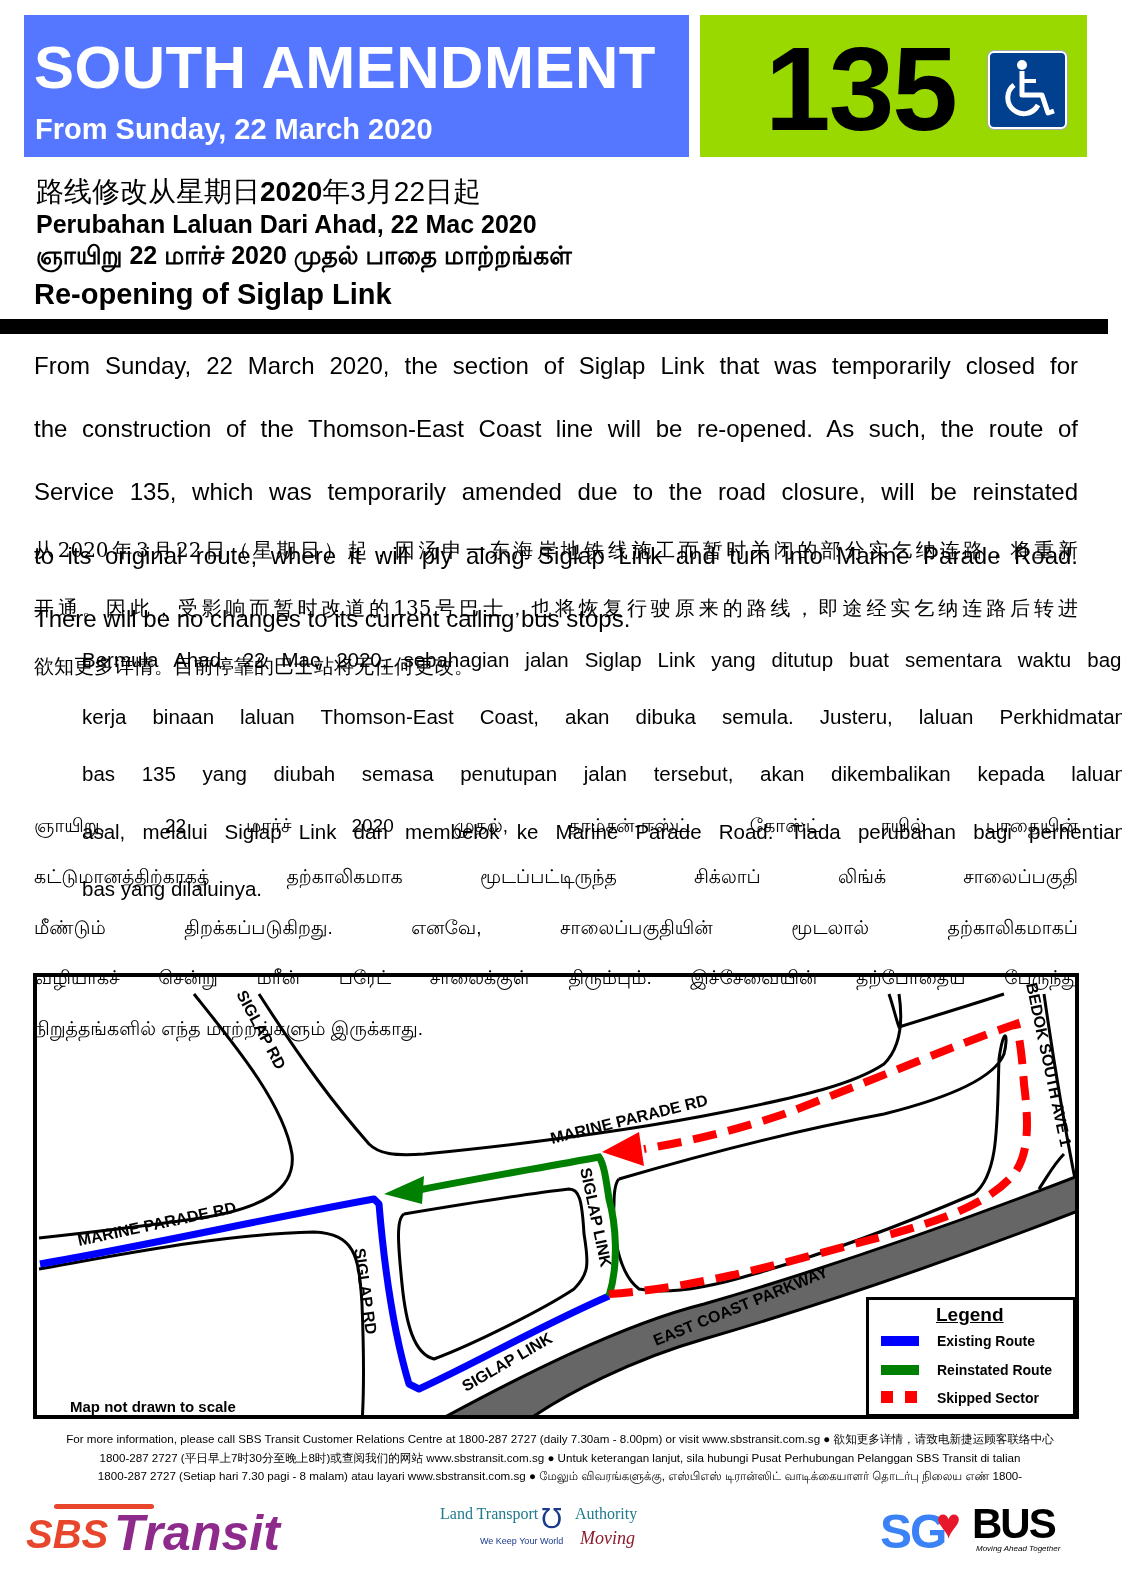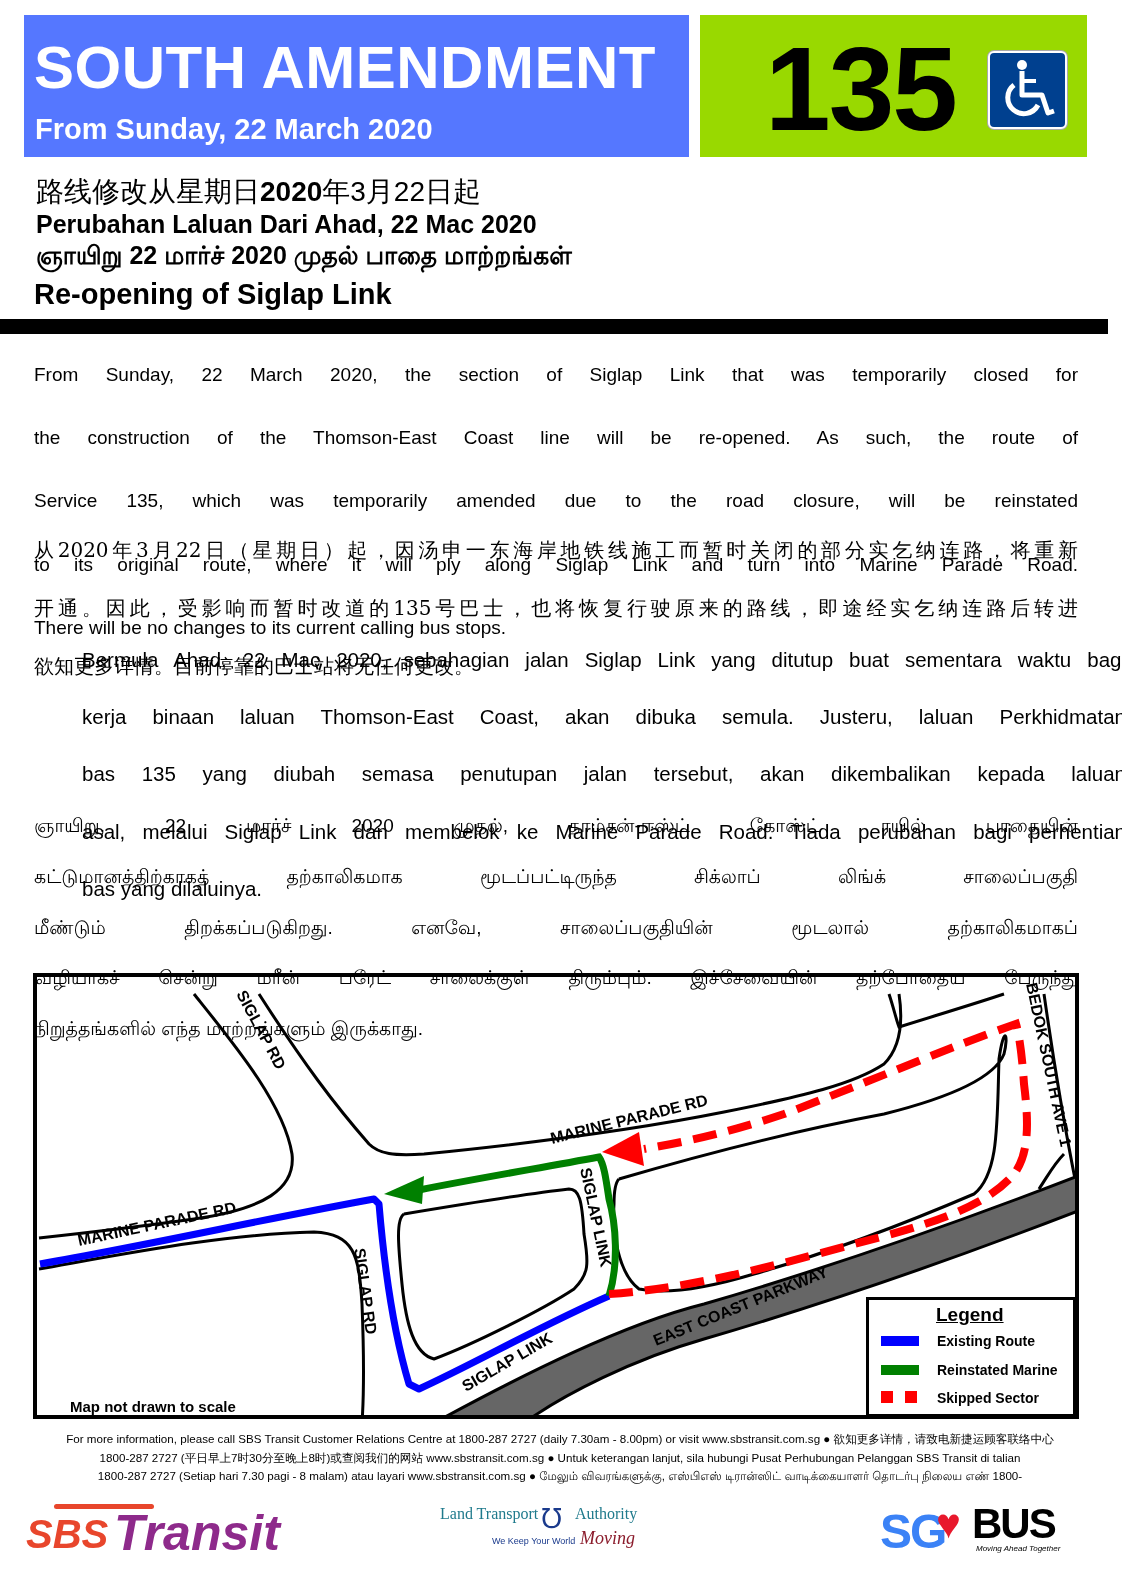--- a/index.html
+++ b/index.html
@@ -12,21 +12,21 @@
   #svc-num { left:765px; top:30px; font-size:118px; font-weight:bold; color:#000; line-height:1; letter-spacing:-2px; }
   #wc-box { left:988px; top:51px; width:75px; height:74px; background:#00408f; border:2px solid #fff; border-radius:6px; box-shadow:0 0 0 1px #aaa; }
   .sub { left:36px; white-space:nowrap; font-weight:bold; line-height:1; }
   #sub-cn { top:178px; font-size:28px; font-weight:normal; }
   #sub-cn b { font-weight:bold; }
   #sub-my { top:212px; font-size:25px; }
   #sub-ta { top:243px; font-size:25px; }
   #sub-en { top:280px; left:34px; font-size:29px; }
   #rule { left:0; top:319px; width:1108px; height:15px; background:#000; }
   .para { left:34px; width:1044px; text-align:justify; }
-  #p-en { top:359px; font-size:19px; line-height:31.6px; }
+  #p-en { top:350px; font-size:24px; line-height:31.6px; }
   #p-cn { top:536px; font-size:20px; line-height:29px; font-family:"DejaVu Serif", serif; }
   #p-my { top:646px; font-size:20.5px; line-height:28.6px;margin-left:48px; }
   #p-ta { top:813px; font-size:19px; line-height:25.4px; }
   .jl::after { content:""; display:inline-block; width:100%; }
   #map { left:33px; top:973px; width:1046px; height:446px; border:4px solid #000; box-sizing:border-box; overflow:hidden; }
   #map svg { position:absolute; left:0; top:0; }
   #legend { left:866px; top:1297px; width:210px; height:120px; border:3px solid #000; background:#fff; box-sizing:border-box; }
   #legend-title { left:67px; top:4px; font-size:19px; font-weight:bold; text-decoration:underline; }
   .lg-sw { left:12px; width:38px; height:10px; }
   .lg-lbl { left:68px; font-size:14px; font-weight:bold; white-space:nowrap; }
@@ -127,41 +127,41 @@
     </g>
   </svg>
 </div>
 <div class="abs" id="map-note">Map not drawn to scale</div>
 
 <div class="abs" id="legend">
   <div class="abs" id="legend-title">Legend</div>
   <div class="abs lg-sw" style="top:36px;background:#0000ff;"></div>
   <div class="abs lg-lbl" style="top:33px;">Existing Route</div>
   <div class="abs lg-sw" style="top:65px;background:#008000;"></div>
-  <div class="abs lg-lbl" style="top:62px;">Reinstated Marine</div>
+  <div class="abs lg-lbl" style="top:62px;">Reinstated Route</div>
   <div class="abs lg-sw" style="top:91px;height:12px;width:38px;background:linear-gradient(90deg,#ff0000 0 12px,transparent 12px 24px,#ff0000 24px 36px,transparent 36px);"></div>
   <div class="abs lg-lbl" style="top:90px;">Skipped Sector</div>
 </div>
 
 <div class="abs" id="footer">
   <div>For more information, please call SBS Transit Customer Relations Centre at 1800-287 2727 (daily 7.30am - 8.00pm) or visit www.sbstransit.com.sg ● 欲知更多详情，请致电新捷运顾客联络中心</div>
   <div>1800-287 2727 (平日早上7时30分至晚上8时)或查阅我们的网站 www.sbstransit.com.sg ● Untuk keterangan lanjut, sila hubungi Pusat Perhubungan Pelanggan SBS Transit di talian</div>
   <div>1800-287 2727 (Setiap hari 7.30 pagi - 8 malam) atau layari www.sbstransit.com.sg ● மேலும் விவரங்களுக்கு, எஸ்பிஎஸ் டிரான்ஸிட் வாடிக்கையாளர் தொடர்பு நிலைய எண் 1800-</div>
 </div>
 
 <div class="abs" id="logo-sbs">
   <div style="position:absolute;left:30px;top:-6px;width:100px;height:5px;background:#e8462c;border-radius:3px;"></div>
   <span style="position:absolute;left:2px;top:2px;font-size:40px;font-weight:bold;font-style:italic;color:#e8462c;">SBS</span>
   <span style="position:absolute;left:90px;top:-6px;font-size:50px;font-weight:bold;font-style:italic;color:#8e2a8b;">Transit</span>
 </div>
 <div class="abs" id="logo-lta">
   <span style="position:absolute;left:10px;top:7px;font-family:'Liberation Serif',serif;font-size:16px;color:#1f7a8c;">Land Transport</span>
   <span style="position:absolute;left:110px;top:0;font-size:28px;color:#1a3a8c;">℧</span>
   <span style="position:absolute;left:145px;top:7px;font-family:'Liberation Serif',serif;font-size:16px;color:#1f7a8c;">Authority</span>
-  <span style="position:absolute;left:50px;top:38px;font-size:9px;color:#1a3a8c;margin-left:12px;">We Keep Your World</span>
+  <span style="position:absolute;left:50px;top:38px;font-size:9px;color:#1a3a8c;">We Keep Your World</span>
   <span style="position:absolute;left:150px;top:30px;font-family:'Liberation Serif',serif;font-style:italic;font-size:18px;color:#8b1c2c;">Moving</span>
 </div>
 <div class="abs" id="logo-sgbus">
   <span style="position:absolute;left:0;top:4px;font-size:48px;font-weight:bold;color:#3b82f6;letter-spacing:-2px;">SG</span>
   <span style="position:absolute;left:56px;top:0;font-size:42px;color:#e8182c;">♥</span>
   <span style="position:absolute;left:92px;top:0;font-size:42px;font-weight:bold;color:#000;letter-spacing:-2px;">BUS</span>
   <span style="position:absolute;left:96px;top:44px;font-size:8px;font-style:italic;color:#000;">Moving Ahead Together</span>
 </div>
 
 </body></html>

